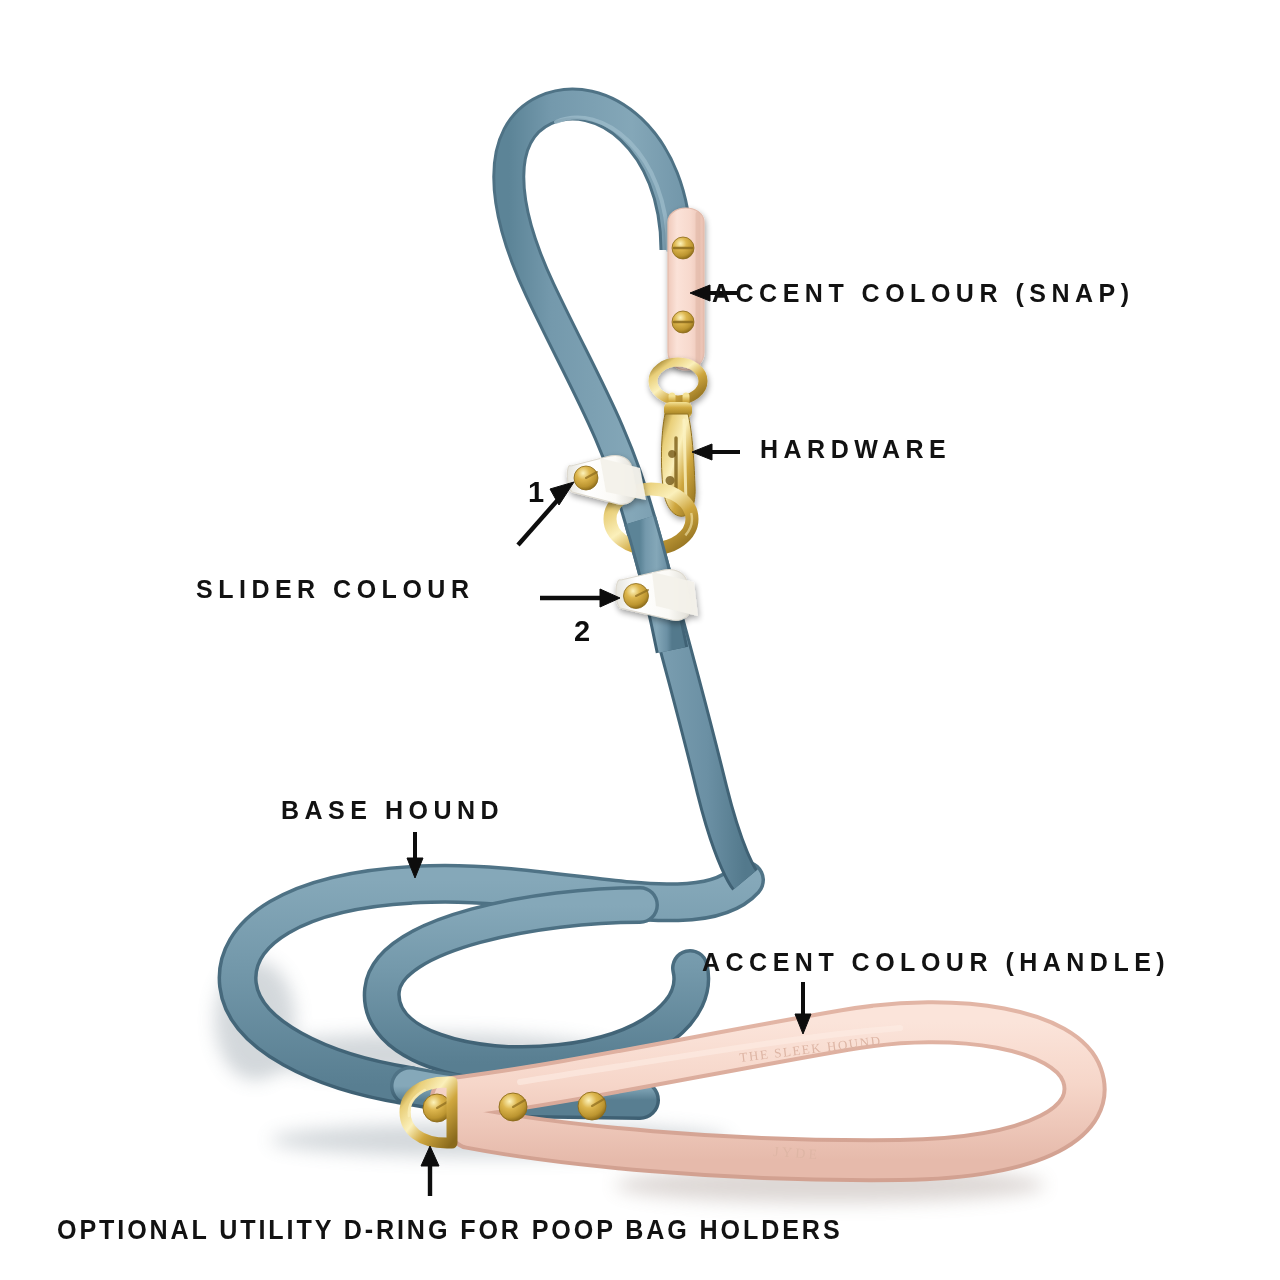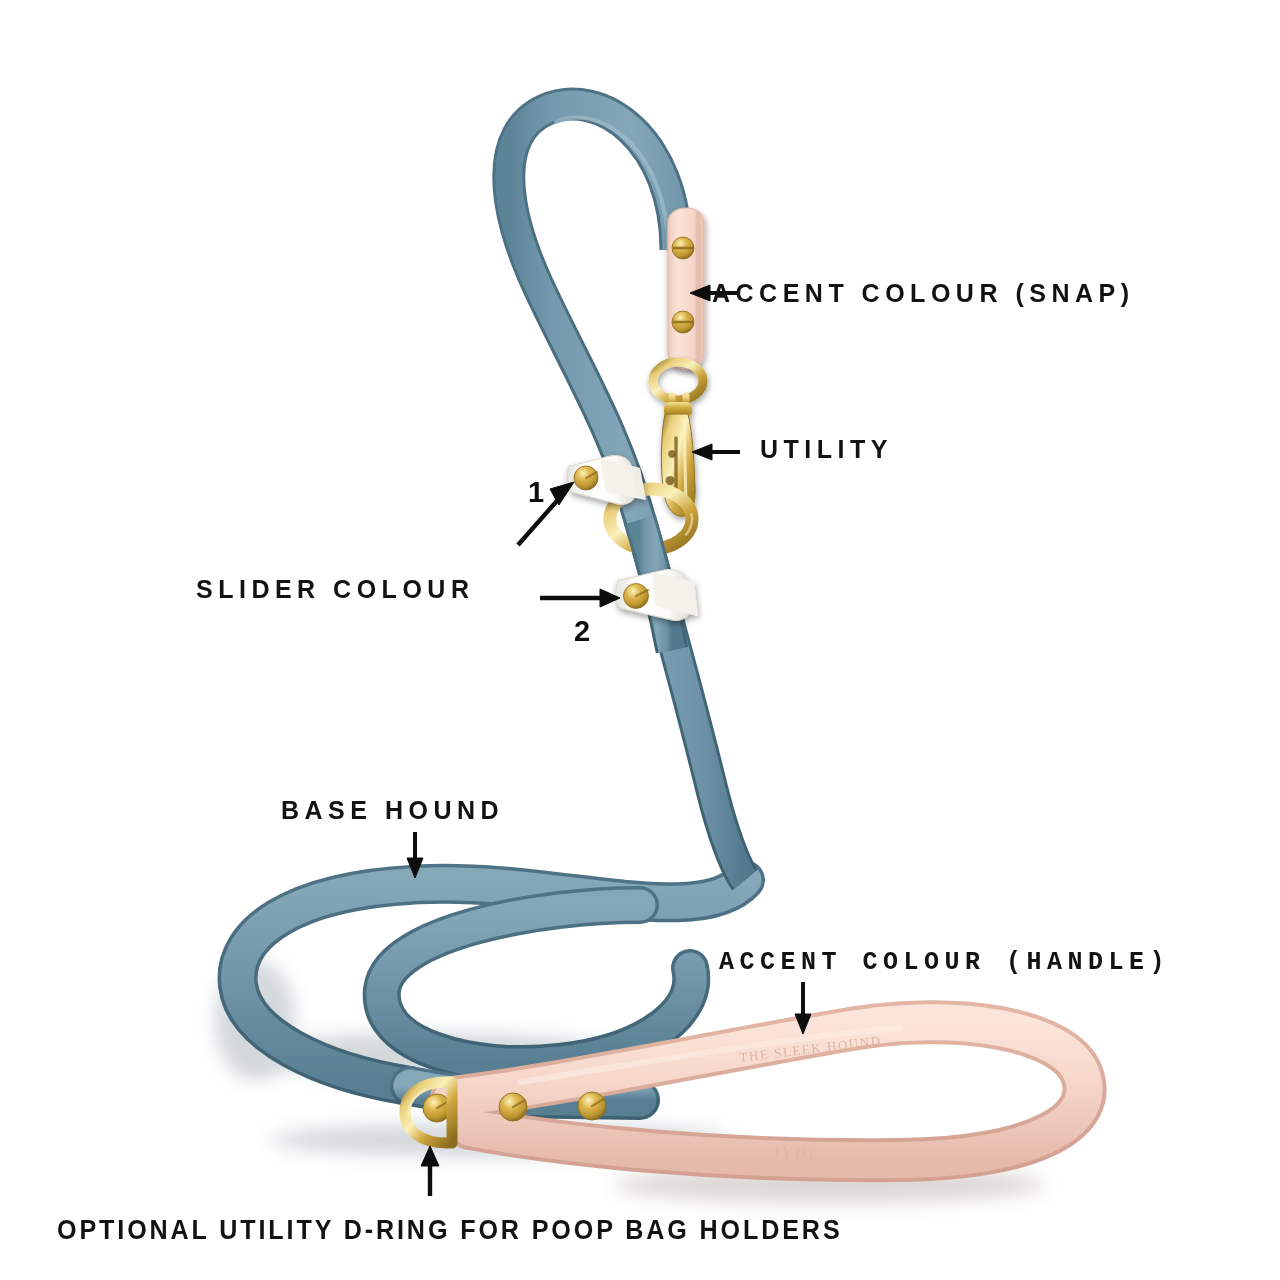--- a/index.html
+++ b/index.html
@@ -27,21 +27,21 @@
     white-space:nowrap;
     letter-spacing:0.22em;
     font-size:25px;
     line-height:1;
     font-family:"Liberation Sans", sans-serif;
   }
   .label.lbl-snap   { left:712px;  top:281px; }
   .label.lbl-hw     { left:760px;  top:437px; }
   .label.lbl-slider { left:196px;  top:577px; }
   .label.lbl-base   { left:281px;  top:798px; }
-  .label.lbl-handle { left:719px;  top:950px;font-family:Liberation Mono, monospace; }
+  .label.lbl-handle { left:702px;  top:950px; }
   .label.lbl-dring  {
     left:57px; top:1217px;
     font-size:27px;
     letter-spacing:0.115em;
     transform:scaleX(0.93);
     transform-origin:left center;
   }
   .num {
     position:absolute;
     color:#0d0d0d;
@@ -354,21 +354,21 @@
 
       <g>
         <line x1="430" y1="1196" x2="430" y2="1162" stroke-width="4.4"></line>
         <polygon points="430,1146 421,1166 439,1166"></polygon>
       </g>
     </g>
   </svg>
 
   <div class="label lbl-snap">ACCENT COLOUR (SNAP)</div>
 
-  <div class="label lbl-hw">UTILITY</div>
+  <div class="label lbl-hw">HARDWARE</div>
 
   <div class="label lbl-slider">SLIDER COLOUR</div>
 
   <div class="num n1">1</div>
 
   <div class="num n2">2</div>
 
   <div class="label lbl-base">BASE HOUND</div>
 
   <div class="label lbl-handle">ACCENT COLOUR (HANDLE)</div>

